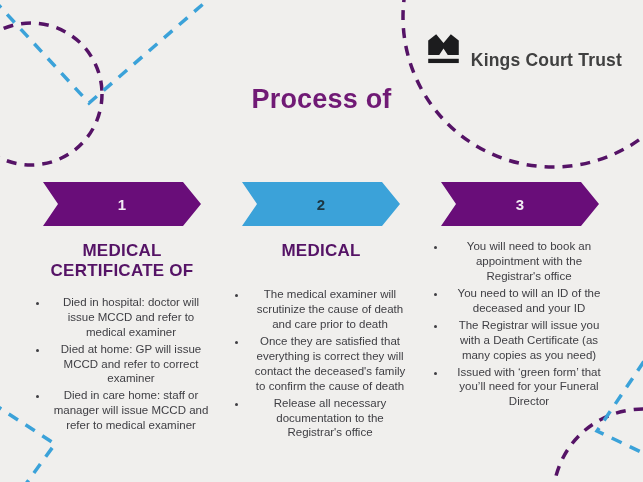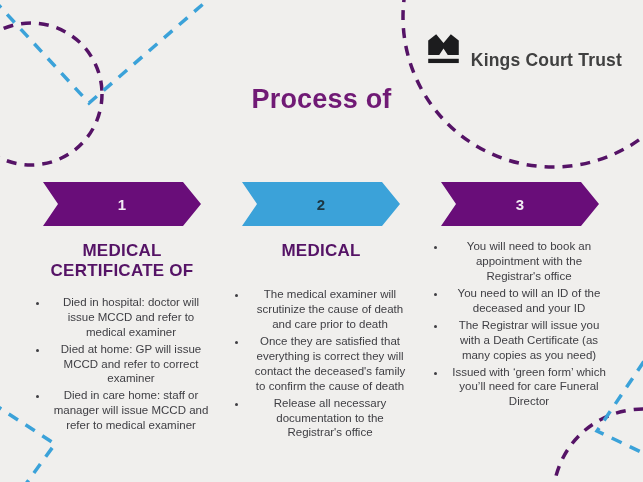--- a/index.html
+++ b/index.html
@@ -122,18 +122,18 @@
     </section>
 
     <section class="col">
       <div class="arrow arrow-purple">
         <span class="step-number num-light">3</span>
       </div>
       <ul class="step-bullets">
         <li>You will need to book an appointment with the Registrar's office</li>
         <li>You need to will an ID of the deceased and your ID</li>
         <li>The Registrar will issue you with a Death Certificate (as many copies as you need)</li>
-        <li>Issued with ‘green form’ which you’ll need for care Funeral Director</li>
+        <li>Issued with ‘green form’ that you’ll need for your Funeral Director</li>
       </ul>
     </section>
 
   </div>
 </div>
 
 </body></html>

